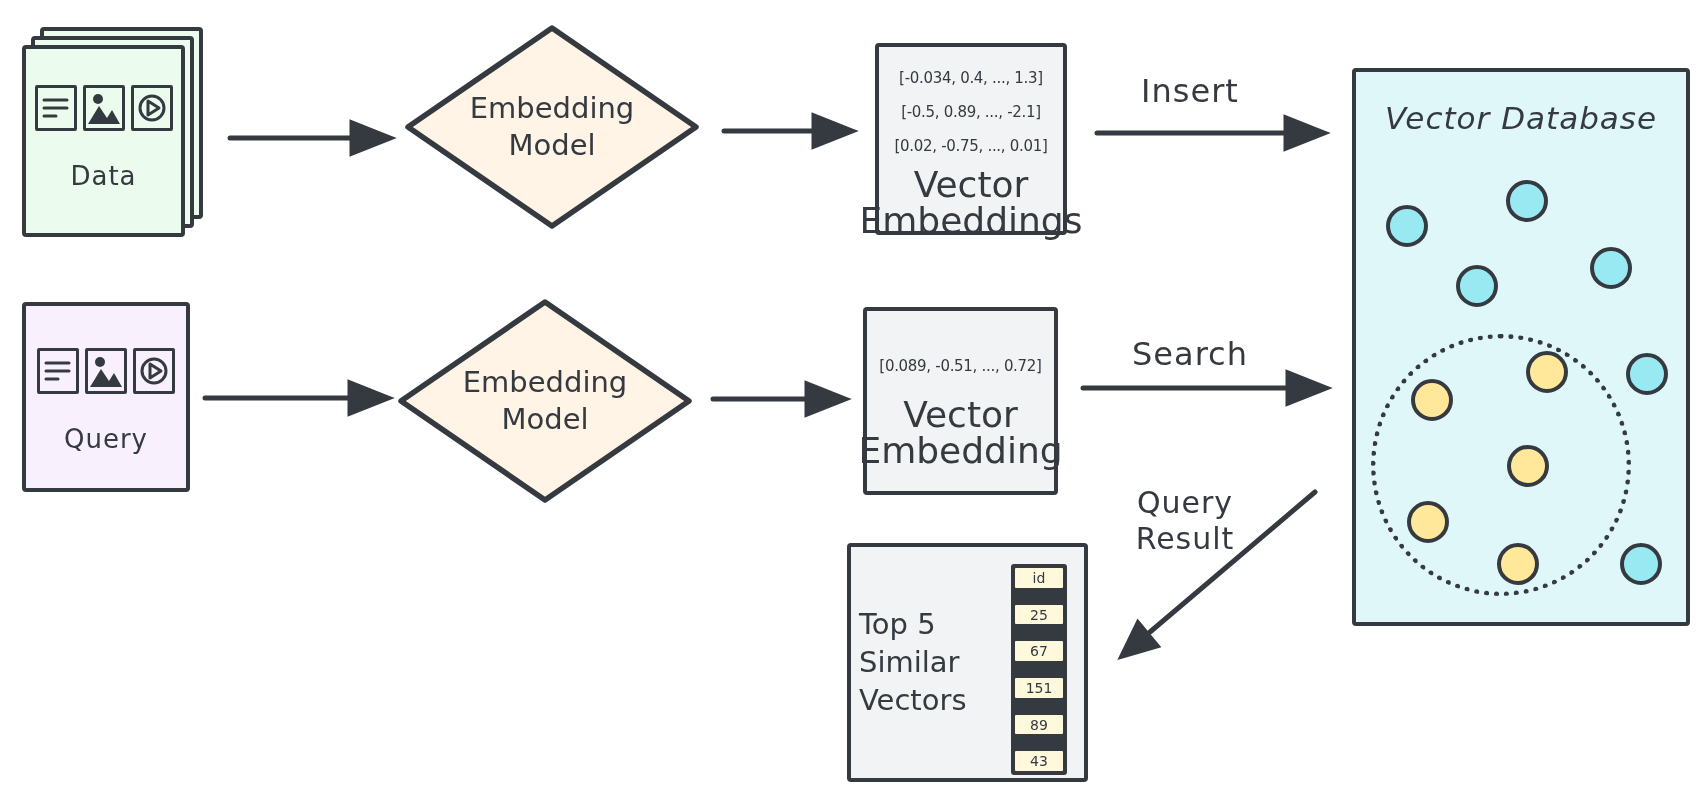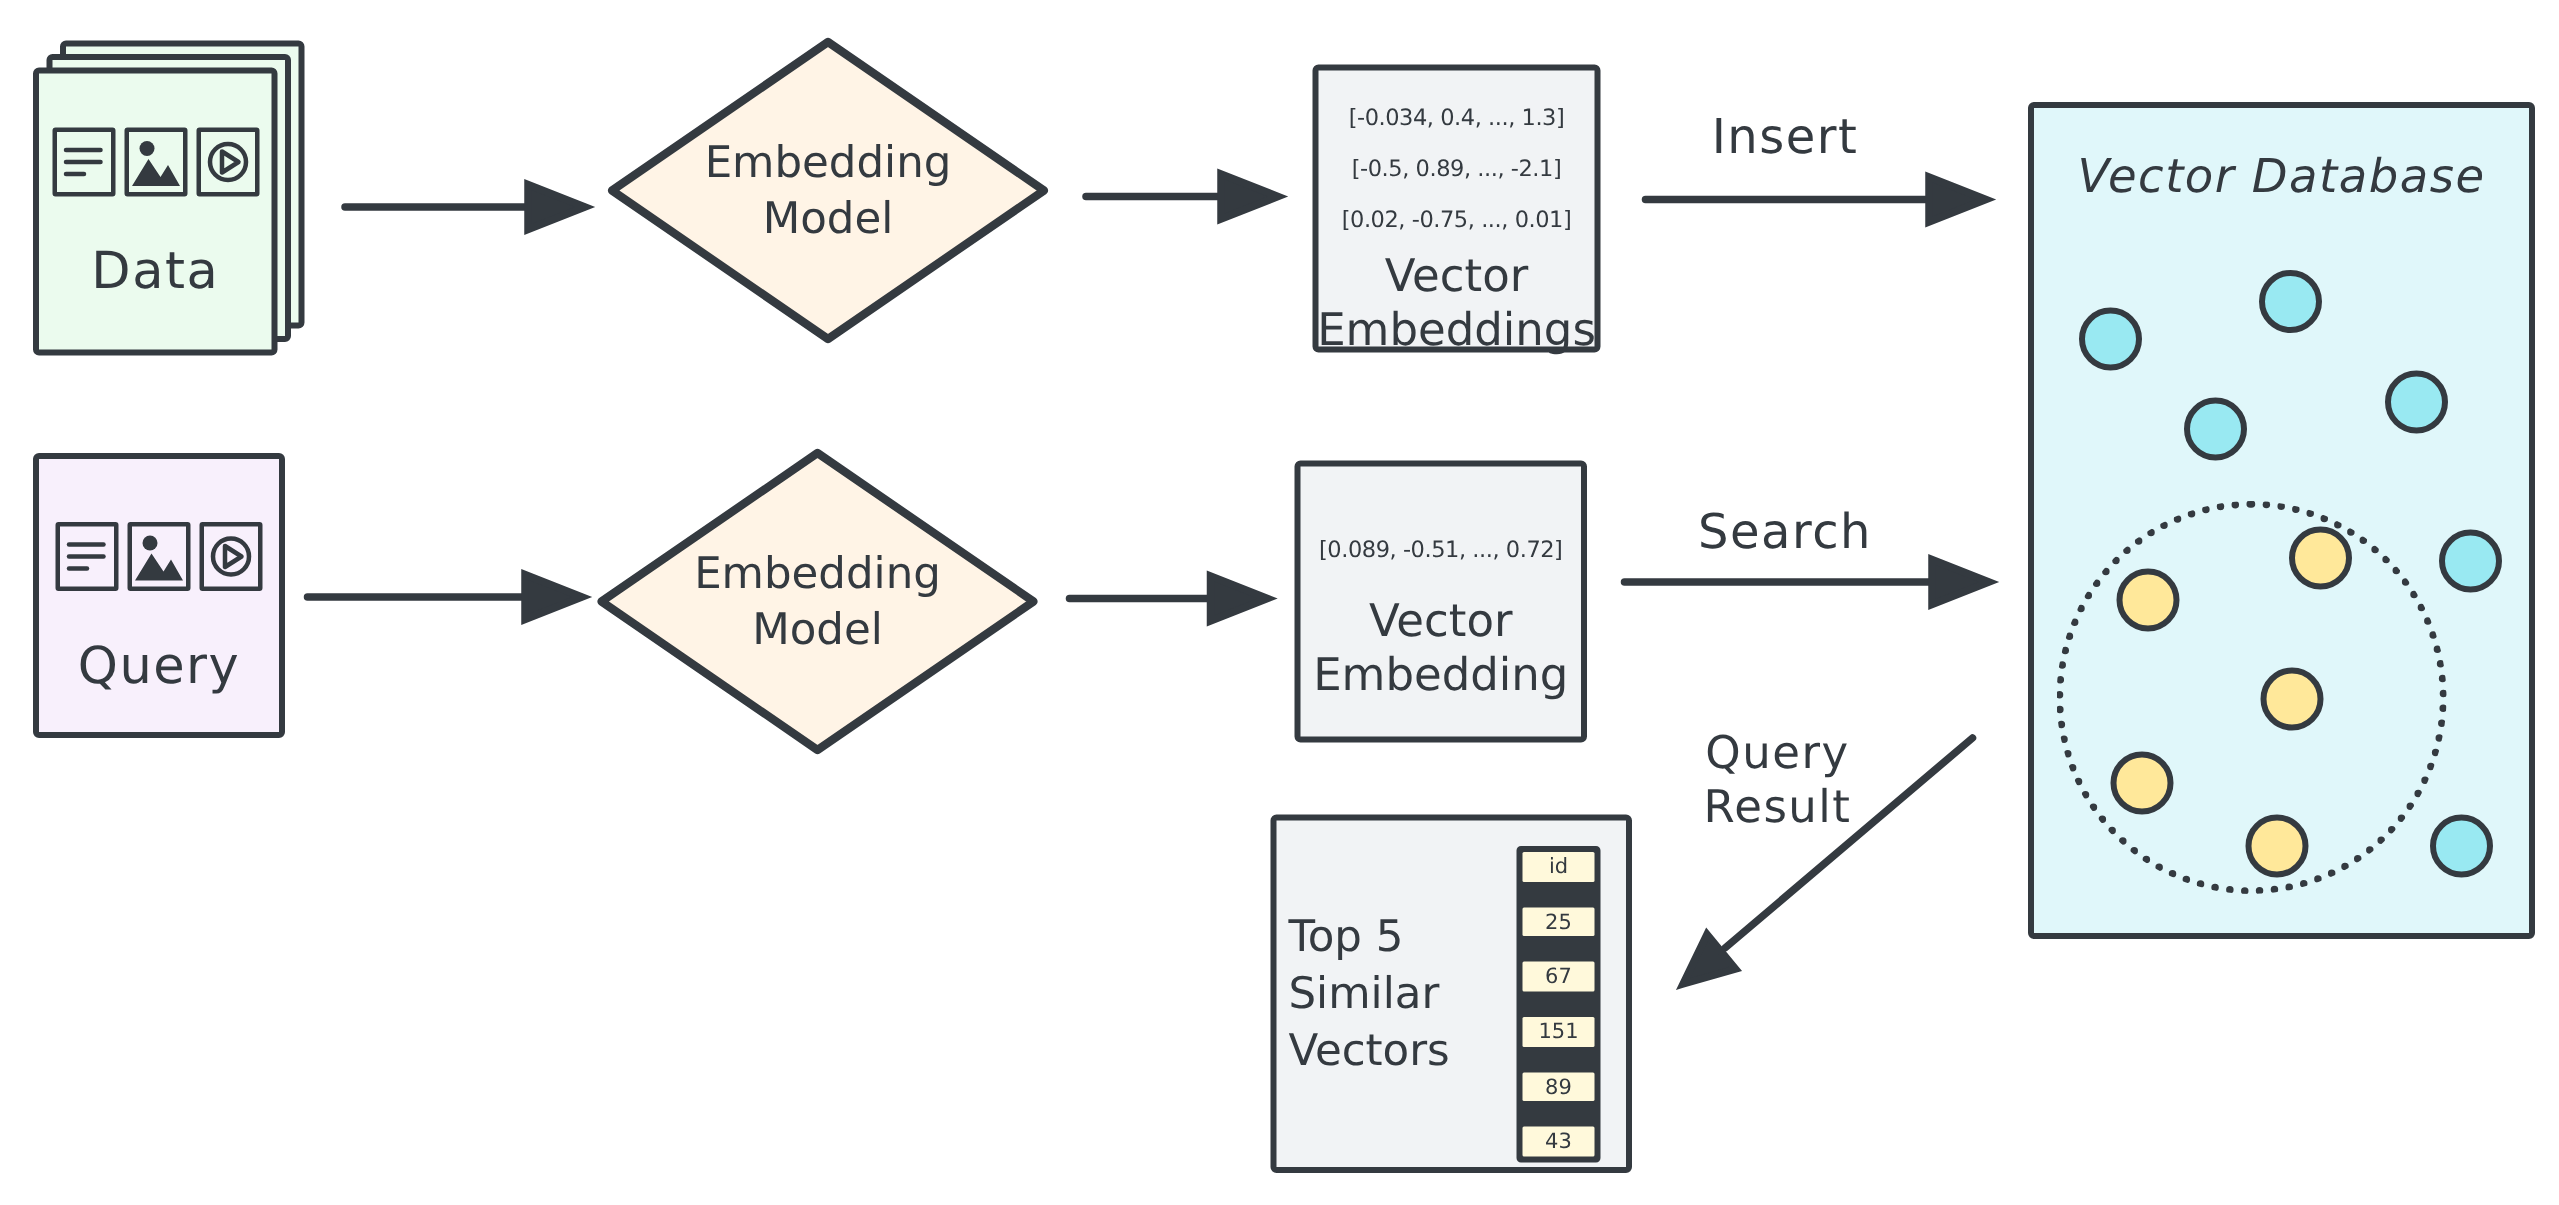--- a/index.html
+++ b/index.html
@@ -19,31 +19,31 @@
   #canvas{position:relative;width:1706px;height:803px;background:#ffffff;overflow:hidden;}
 
   .card{position:absolute;border:4px solid var(--stroke);border-radius:4px;}
   .sheet{background:var(--data-fill);width:163px;height:192px;}
   .pre{white-space:pre-line;}
 
   
   .icon-row{position:absolute;left:0;right:0;display:flex;justify-content:center;gap:6px;}
   .mini-icon{width:42px;height:46px;border:3px solid var(--stroke);border-radius:2px;background:transparent;
              display:flex;align-items:center;justify-content:center;}
-  .node-label{position:absolute;left:0;right:0;text-align:center;font-size:34px;letter-spacing:1px;}
+  .node-label{position:absolute;left:0;right:0;text-align:center;font-size:26px;letter-spacing:1px;}
 
   
   .diamond-wrap{position:absolute;}
   .diamond-label{position:absolute;inset:0;display:flex;align-items:center;justify-content:center;
                  text-align:center;font-size:29px;line-height:37px;}
 
   
   .panel{background:var(--panel-fill);display:flex;flex-direction:column;align-items:center;}
   .vec-row{font-size:15px;letter-spacing:-0.3px;line-height:34px;}
-  .panel-title{font-size:30px;line-height:36px;text-align:center;margin-top:4px;}
+  .panel-title{font-size:36px;line-height:36px;text-align:center;margin-top:4px;}
 
   
   .dot{position:absolute;width:42px;height:42px;border-radius:50%;border:4px solid var(--stroke);}
   .dot.cyan{background:var(--cyan);}
   .dot.yellow{background:var(--yellow);}
   .cluster{position:absolute;border:5px dotted var(--stroke);border-radius:50%;}
 
   
   .edge-label{position:absolute;font-size:32px;text-align:center;letter-spacing:1px;}
 

